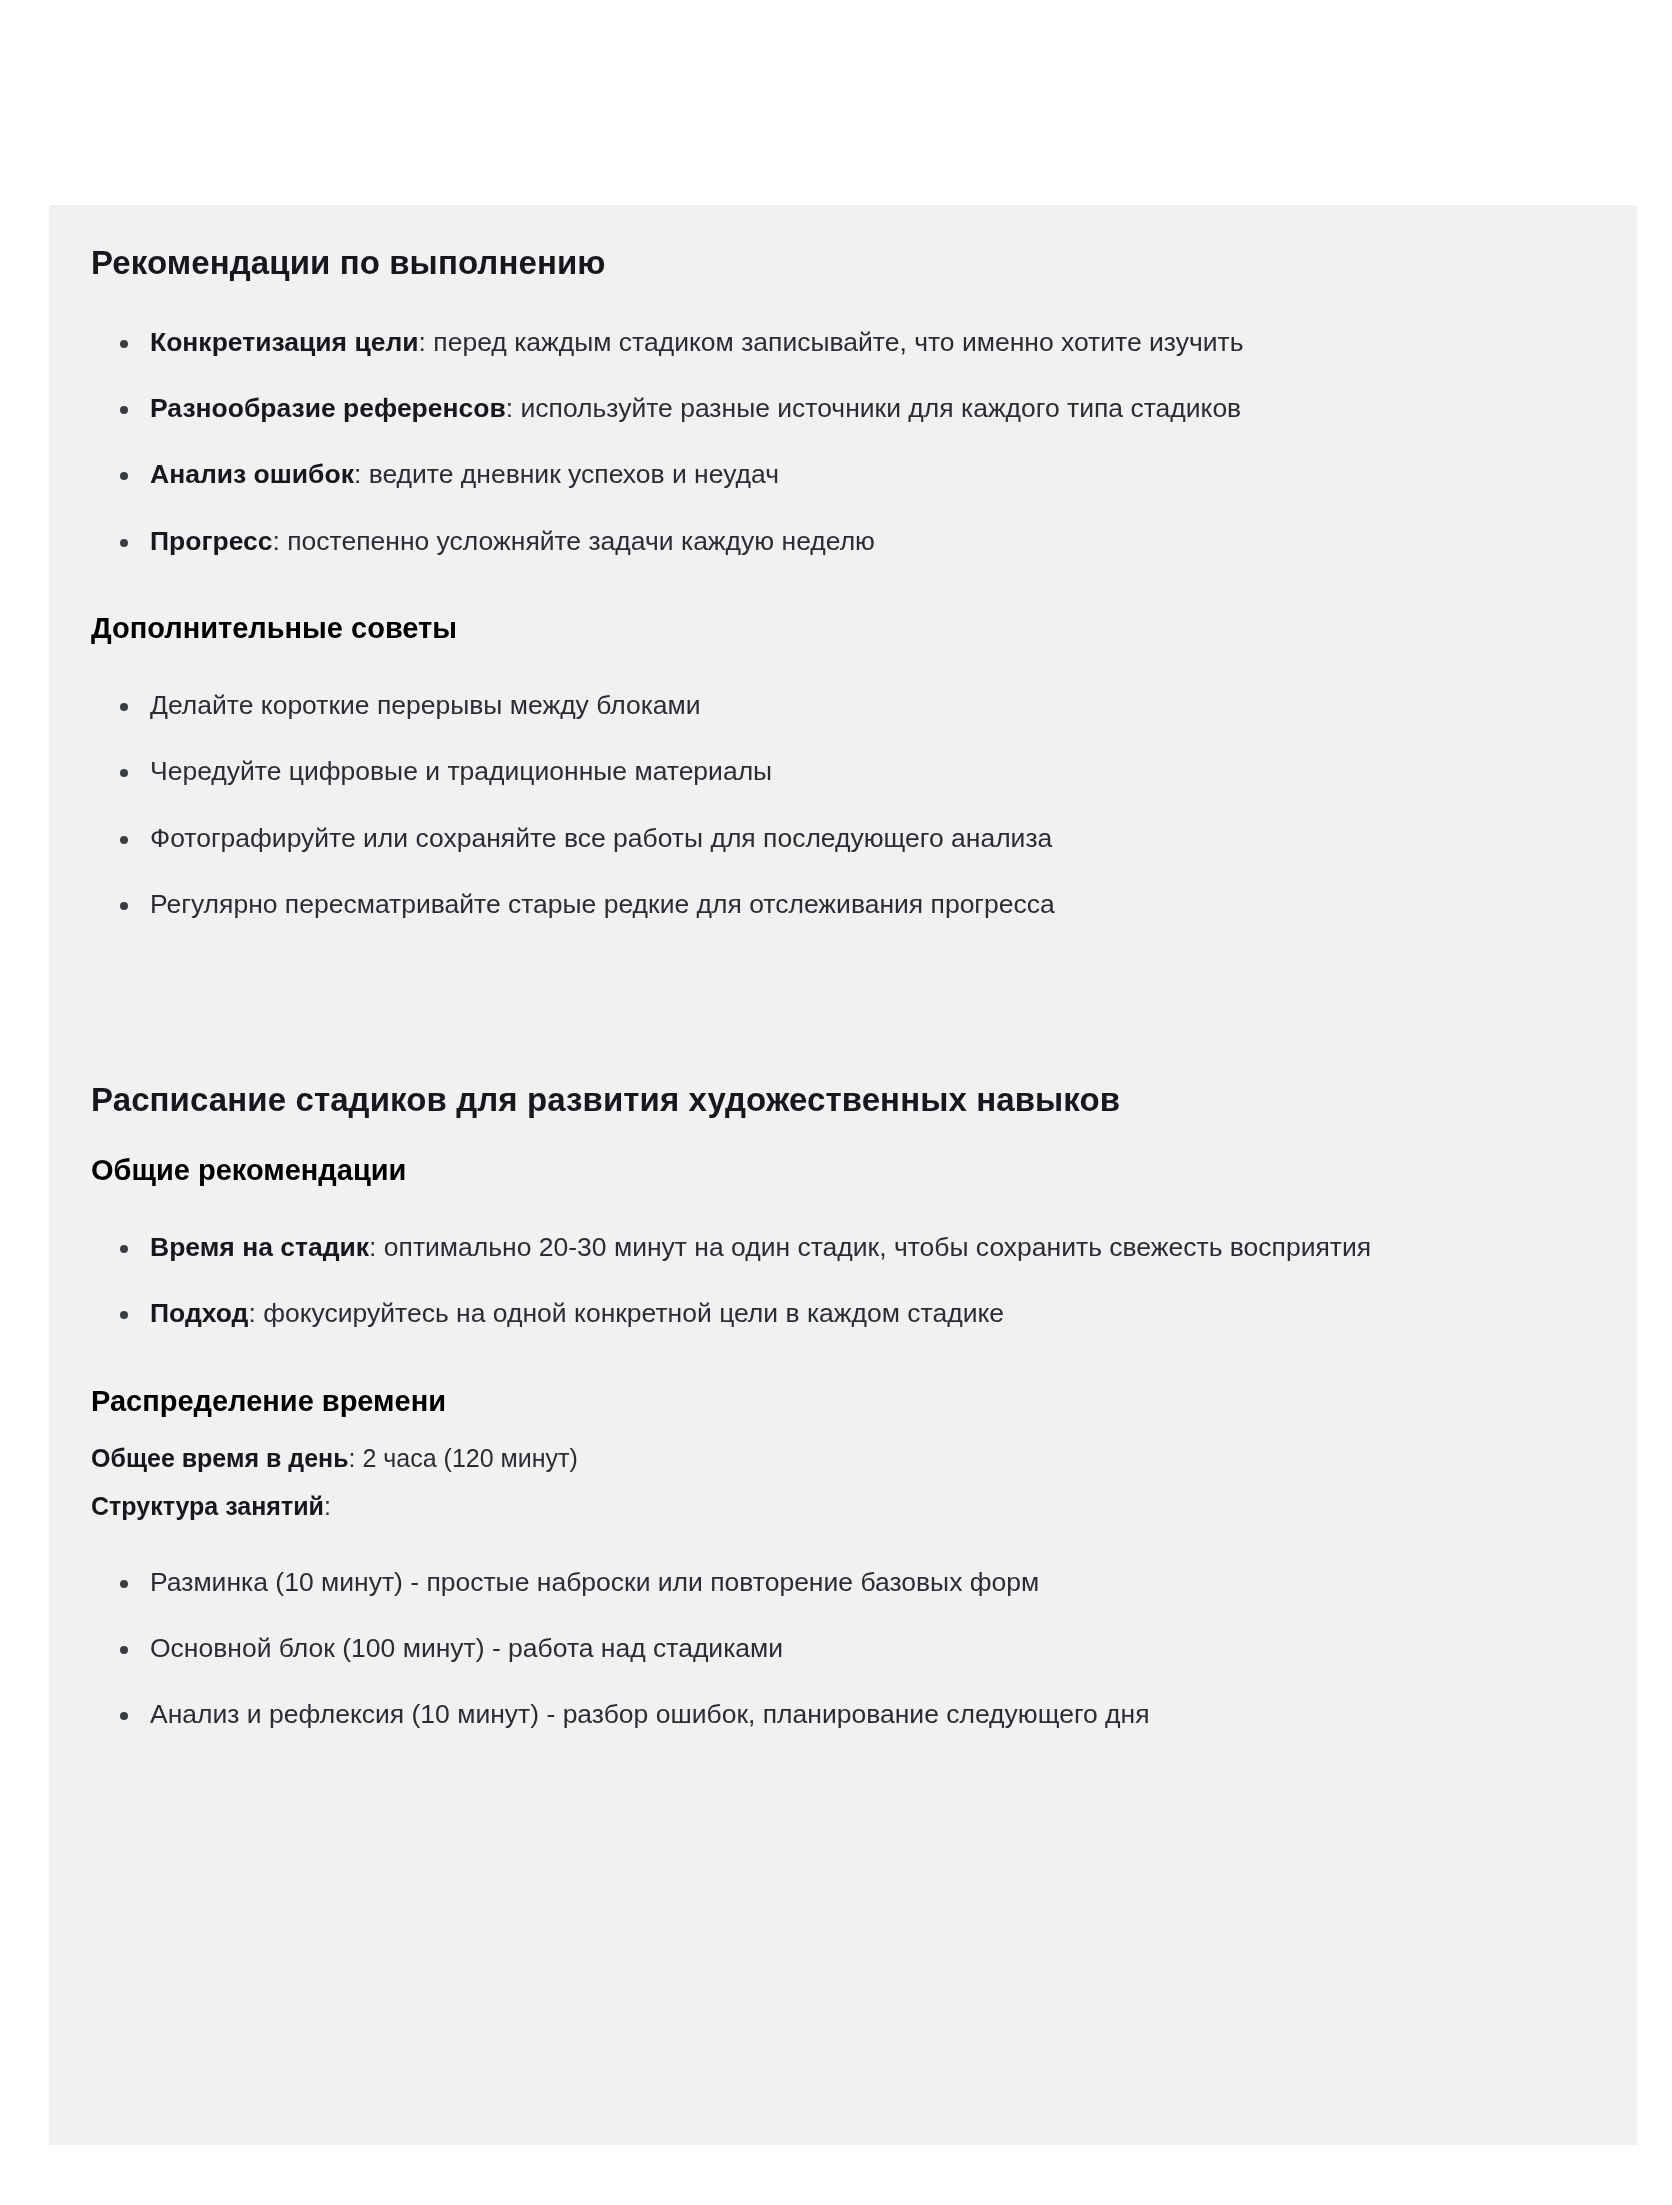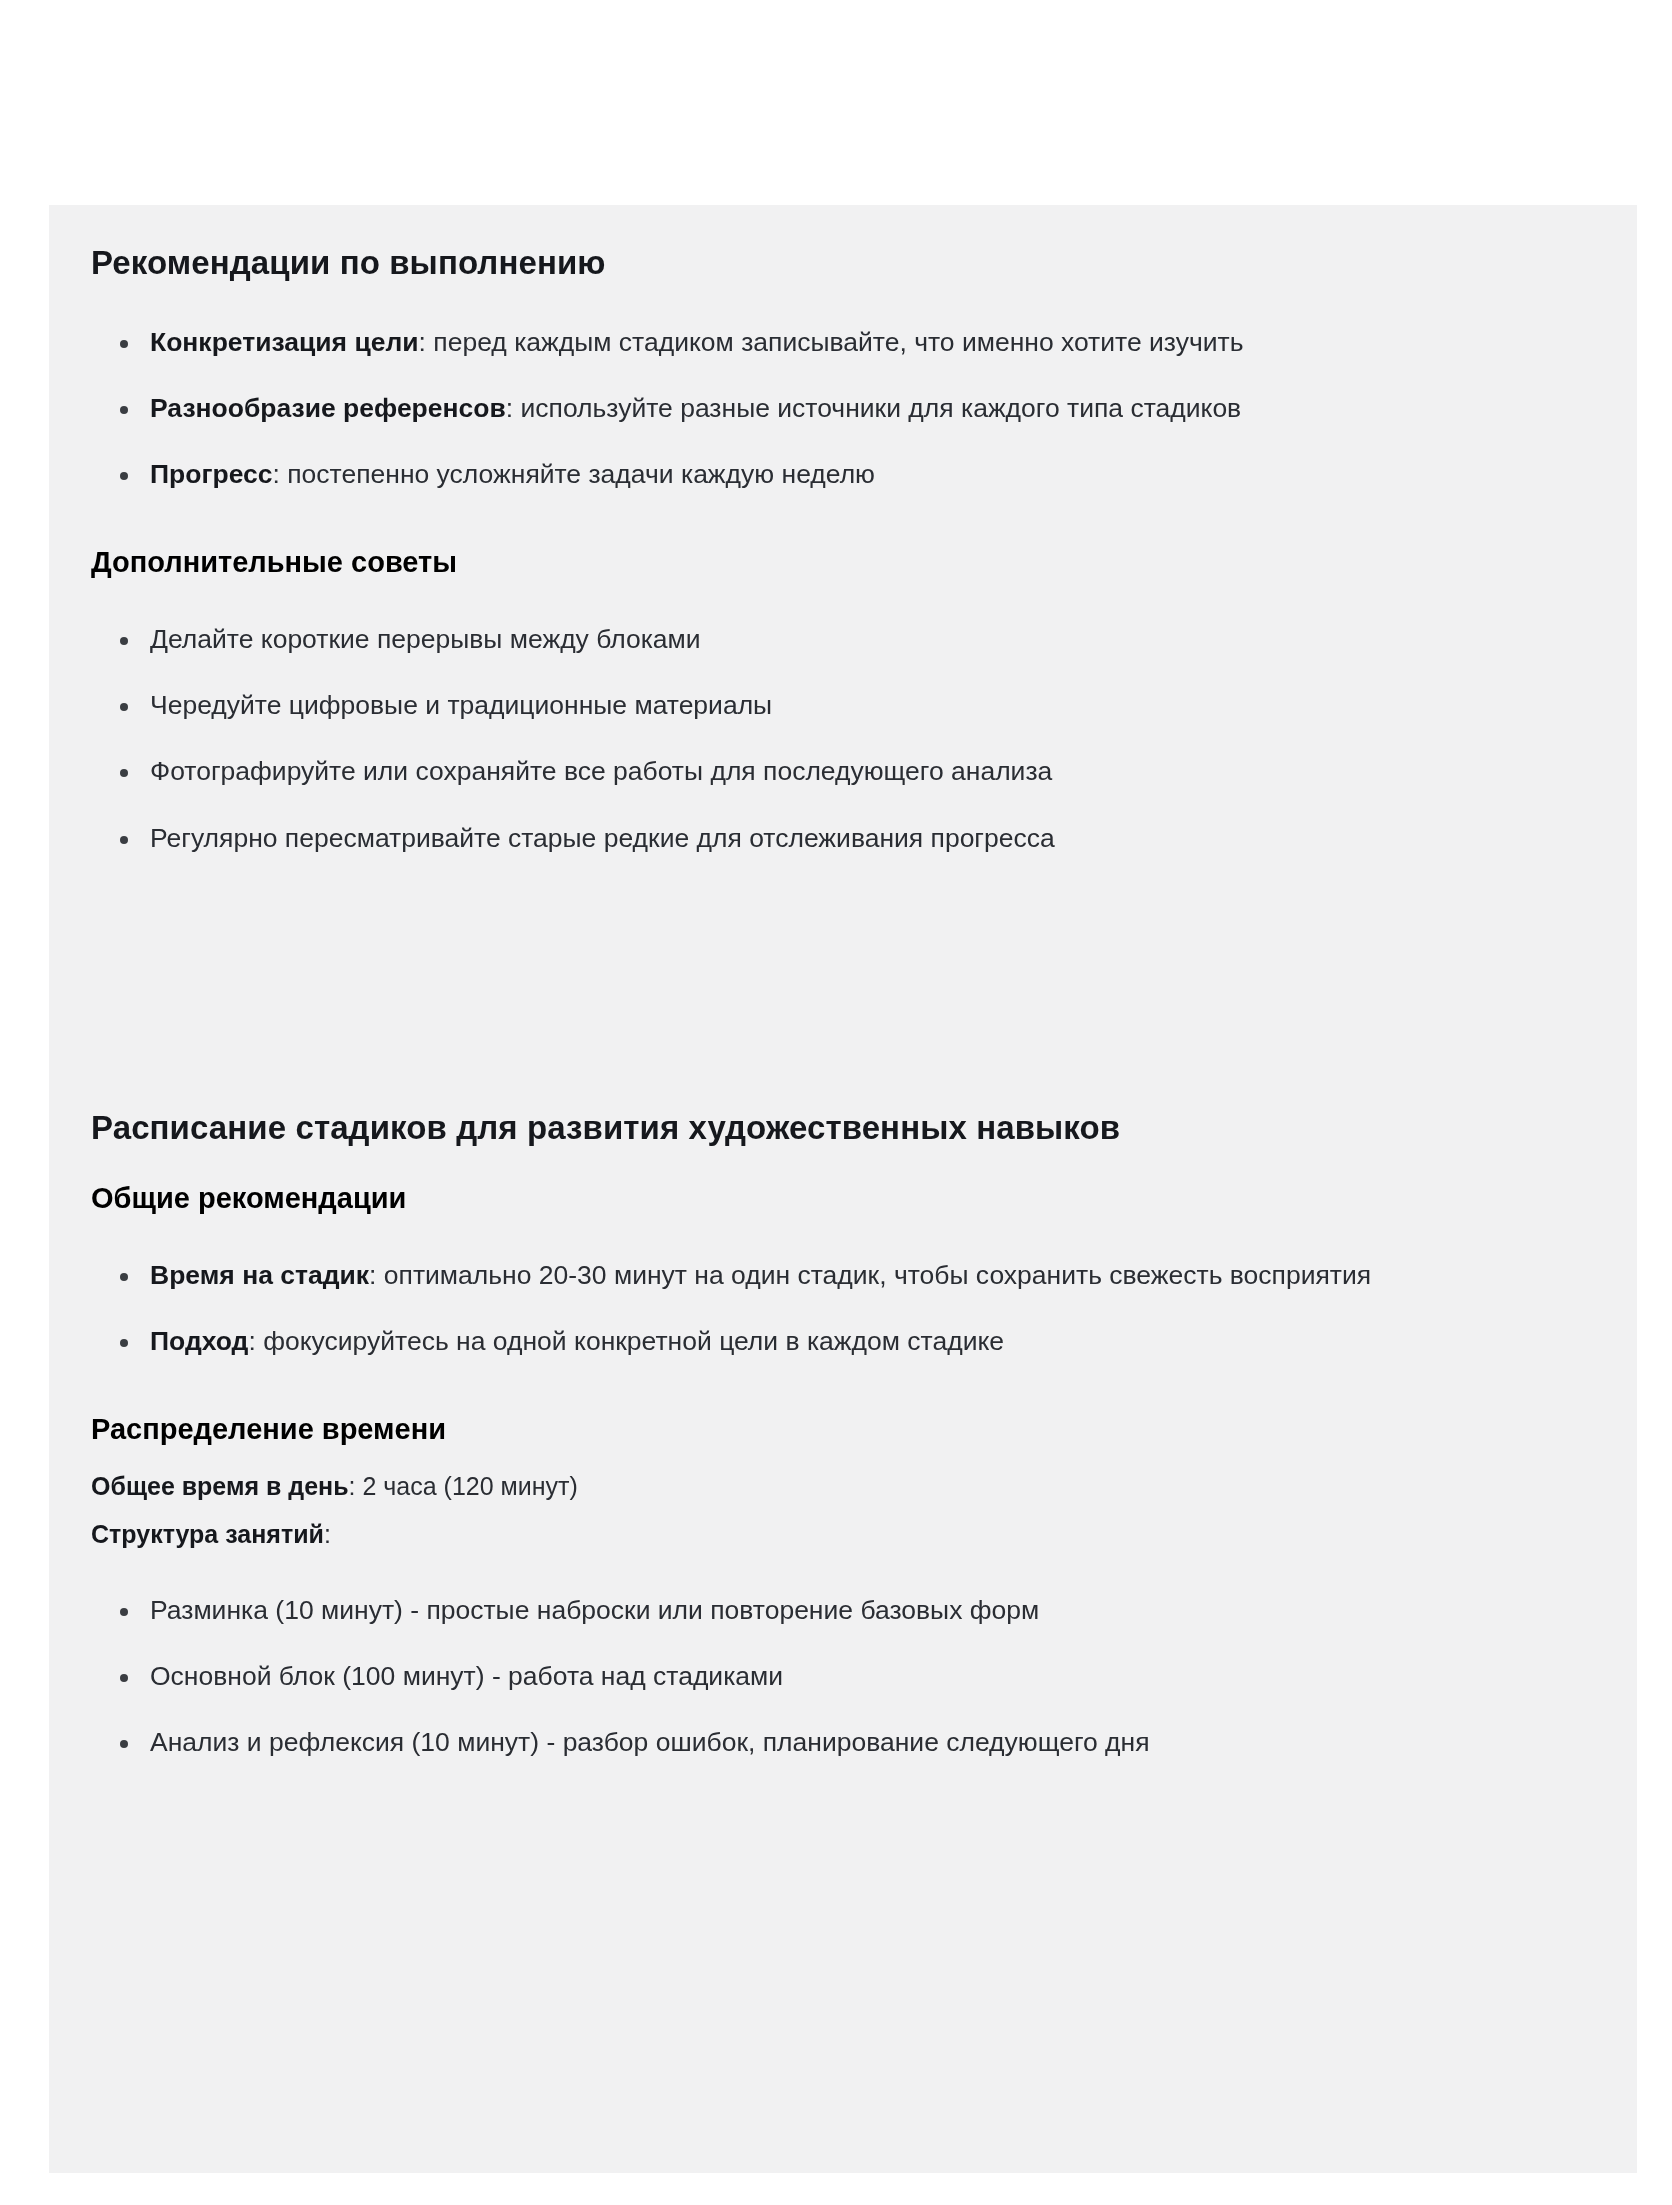--- a/index.html
+++ b/index.html
@@ -25,21 +25,21 @@
     position: absolute;
     left: 49px;
     width: 1588px;
     background: #f1f1f2;
   }
   #card-top {
     top: 205px;
     height: 1032px;
   }
   #card-bottom {
-    top: 1068px;
+    top: 1040px;
     height: 1105px;
   }
   .card-inner {
     padding: 0 42px;
   }
   
   .h-main {
     font-size: 33px;
     font-weight: bold;
     color: #16181d;
@@ -110,20 +110,23 @@
 
       <div class="gap-m"></div>
 
       <ul class="bullets">
         <li class="li li-space">
           <b>Конкретизация цели</b><span>: перед каждым стадиком записывайте, что именно хотите изучить</span>
         </li>
         <li class="li li-space">
           <b>Разнообразие референсов</b><span>: используйте разные источники для каждого типа стадиков</span>
         </li>
+        <li class="li li-space">
+          <b>Анализ ошибок</b><span>: ведите дневник успехов и неудач</span>
+        </li>
         <li class="li">
           <b>Прогресс</b><span>: постепенно усложняйте задачи каждую неделю</span>
         </li>
       </ul>
 
       <div class="gap-l"></div>
 
       <h2 class="h-sub">Дополнительные советы</h2>
 
       <div class="gap-m"></div>

